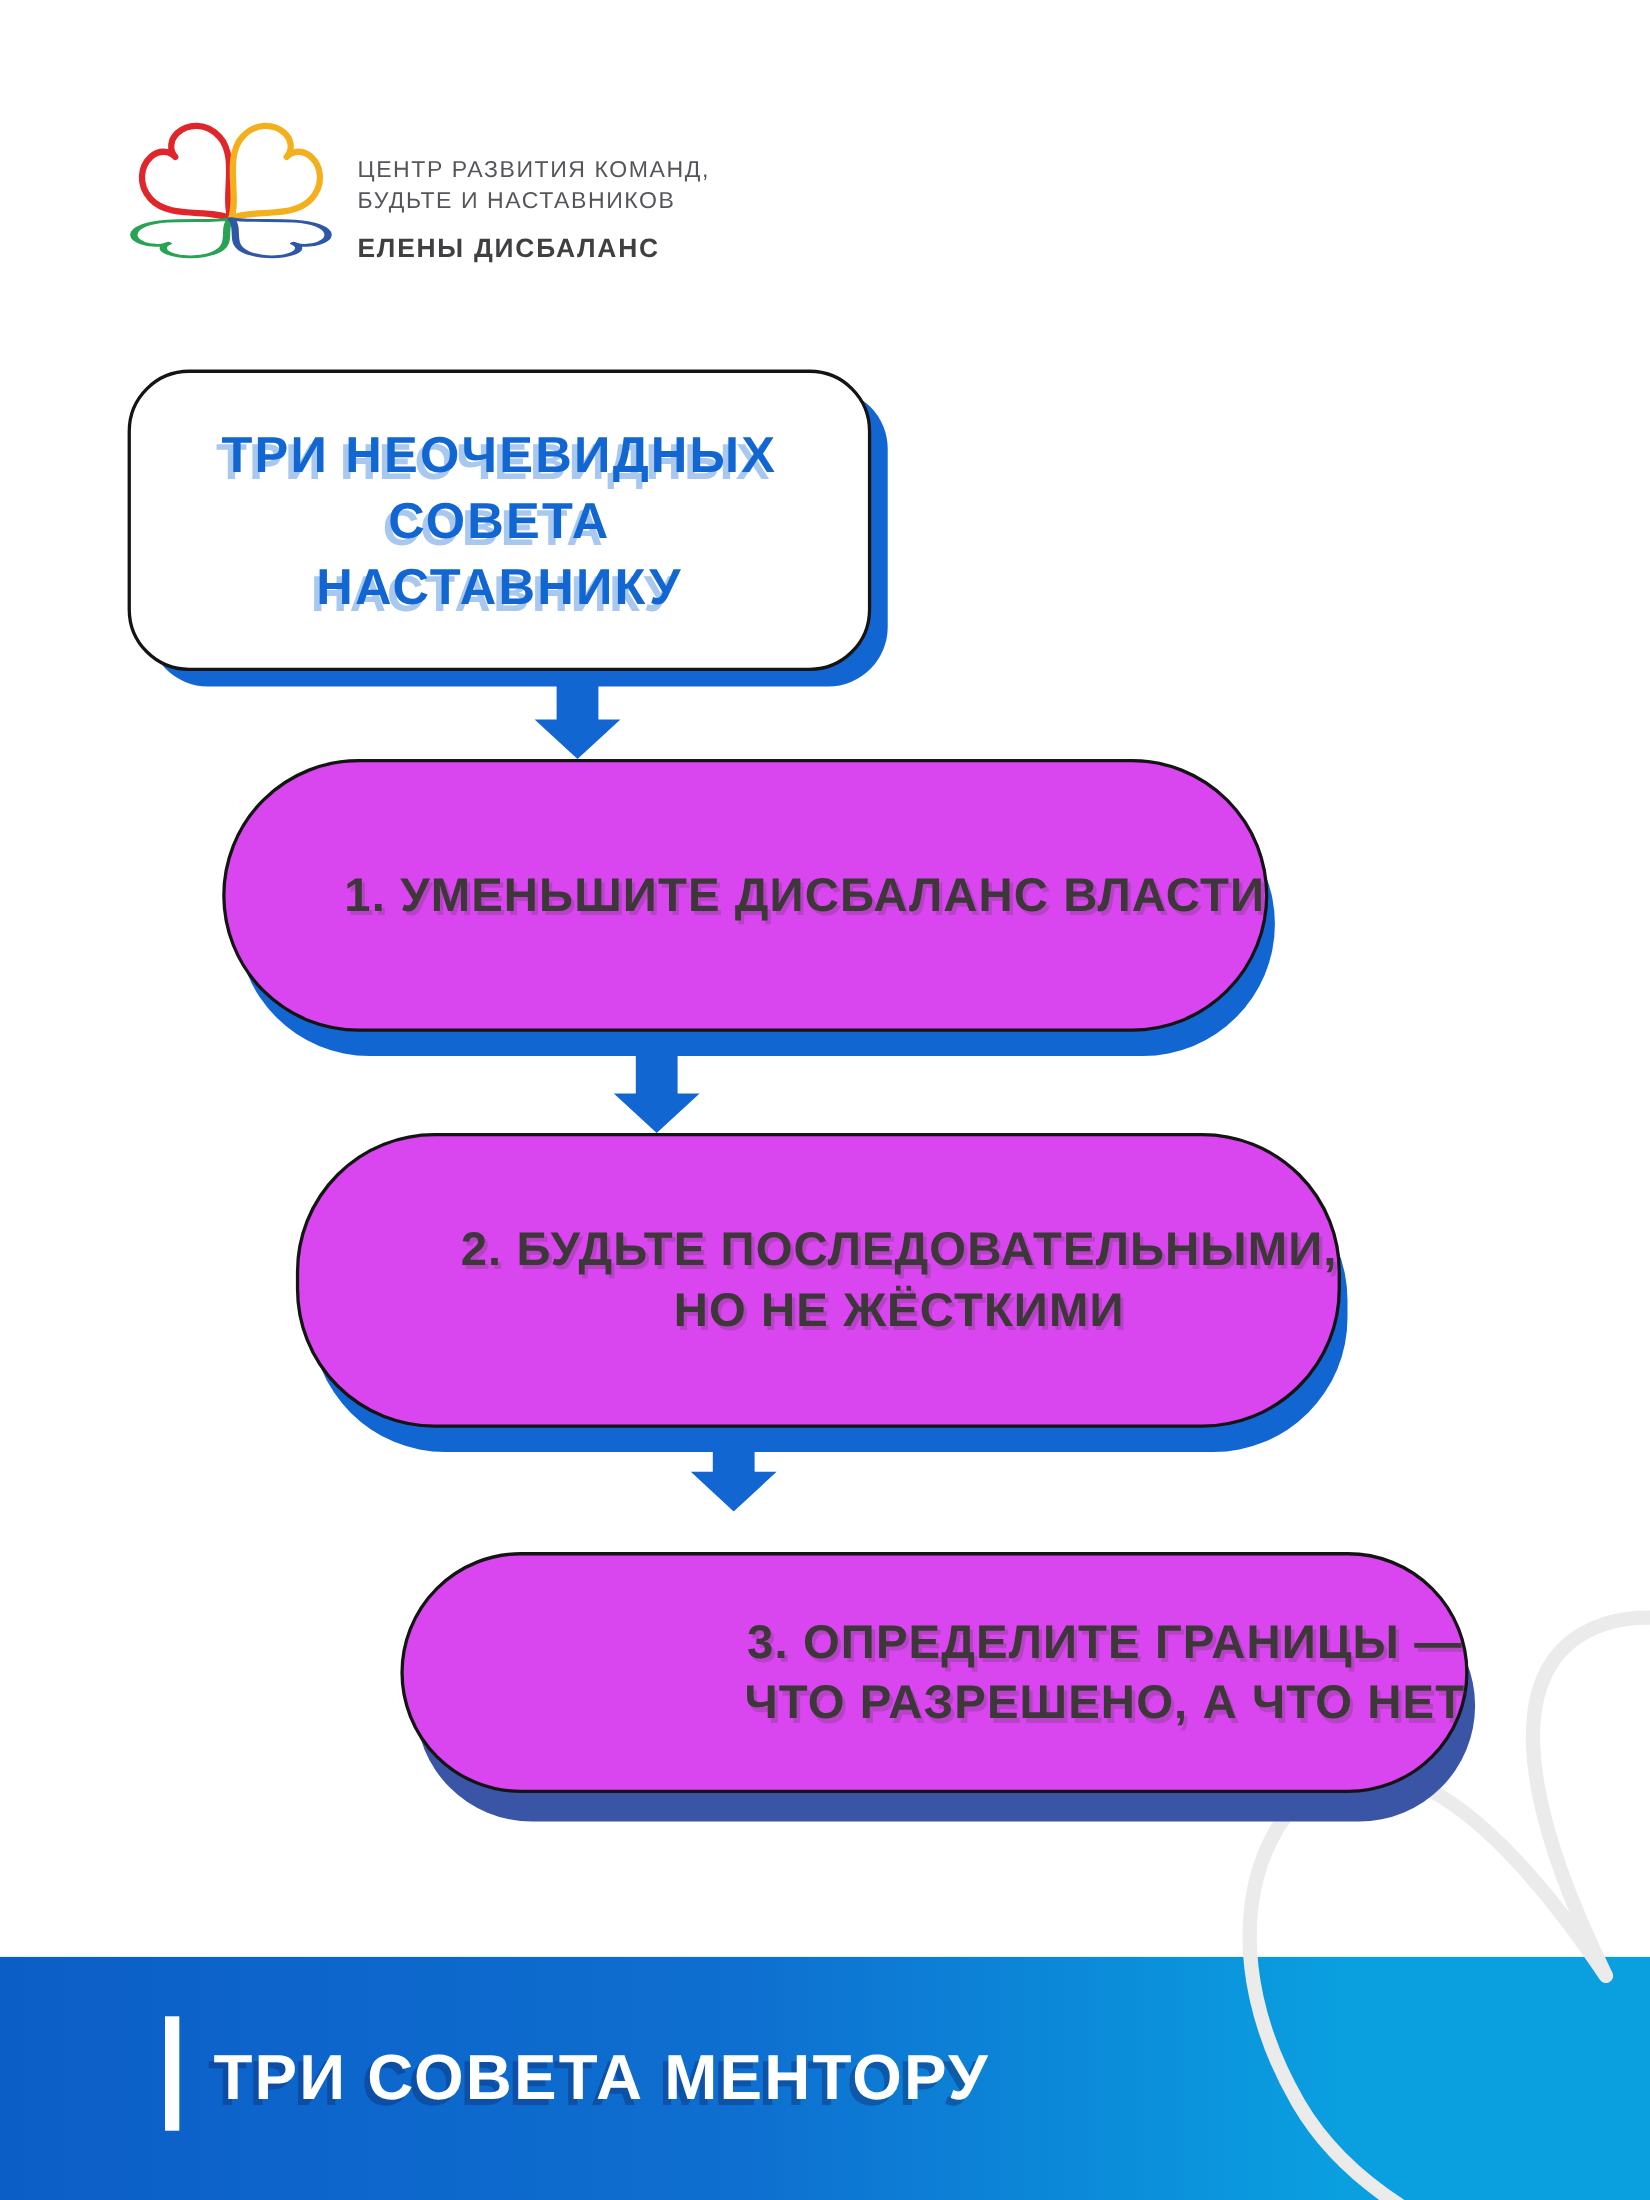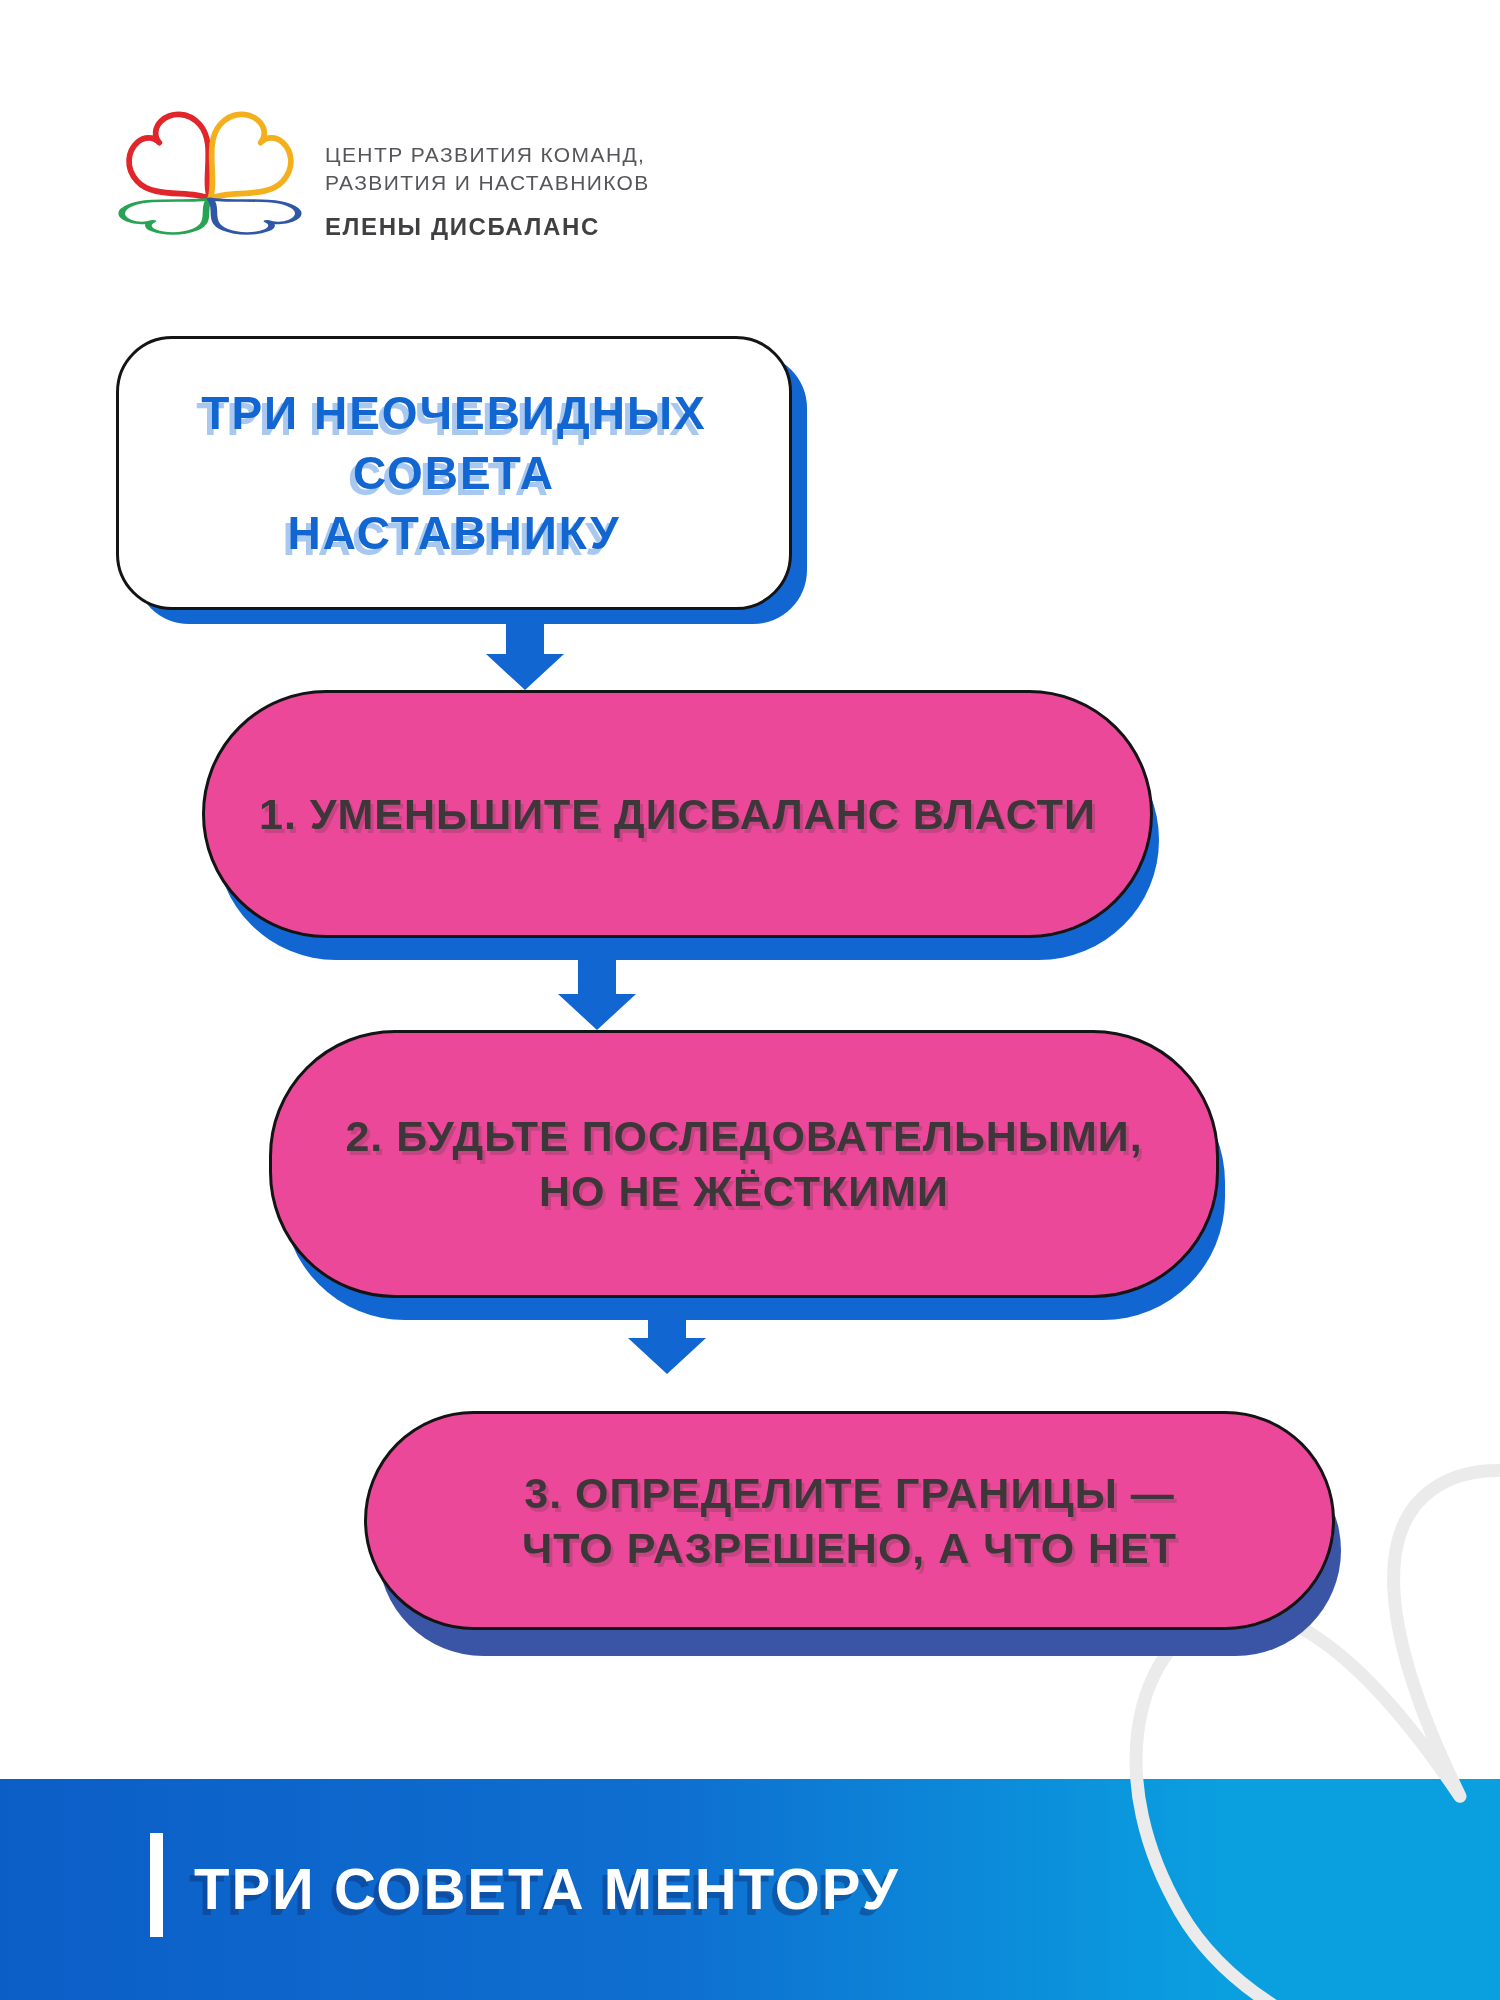--- a/index.html
+++ b/index.html
@@ -25,22 +25,22 @@
   }
   .title-text{
     font-size:46px;font-weight:700;letter-spacing:2px;line-height:60px;
     color:#1266d2;text-align:center;white-space:pre-line;
     text-shadow:-5px 6px 0 #a9c8ef;
   }
   
   .arrow{position:absolute;width:80px;height:74px;z-index:1;}
   
   .pill{
-    position:absolute;background:#ec4899;border:3.5px solid #141414;
-    display:flex;align-items:center;justify-content:center;
+    position:absolute;background:#d946ef;border:3.5px solid #141414;
+    display:flex;align-items:center;justify-content:flex-end;
     box-sizing:border-box;z-index:5;
   }
   .pill-text{
     font-size:43px;font-weight:700;letter-spacing:1px;line-height:55px;
     color:#3e3739;text-align:center;white-space:pre-line;
     text-shadow:3px 4px 0 rgba(62,55,57,0.22);
   }
   .pill-1{left:202px;top:690px;width:951px;height:248px;border-radius:124px;
           box-shadow:10px 26px 0 -4px #1266d2;}
   .pill-2{left:269px;top:1030px;width:950px;height:268px;border-radius:126px;
@@ -73,21 +73,21 @@
     </defs>
     <g fill="none" stroke-linejoin="round">
       <use href="#leaf" transform="translate(87,94) rotate(-42) scale(1.2)" stroke="#e0262b" stroke-width="4.6"></use>
       <use href="#leaf" transform="translate(87,94) rotate(42) scale(1.2)" stroke="#f3b01c" stroke-width="4.6"></use>
       <use href="#leaf" transform="translate(87,94) scale(1.28,0.5) rotate(-135)" stroke="#27a353" stroke-width="5"></use>
       <use href="#leaf" transform="translate(87,94) scale(1.28,0.5) rotate(135)" stroke="#3057a6" stroke-width="5"></use>
     </g>
   </svg>
   <div class="logo-text">
     <div class="logo-line">ЦЕНТР РАЗВИТИЯ КОМАНД,</div>
-    <div class="logo-line">РАЗВИТИЯ И НАСТАВНИКОВ</div>
+    <div class="logo-line">БУДЬТЕ И НАСТАВНИКОВ</div>
     <div class="logo-line bold">ЕЛЕНЫ ДИСБАЛАНС</div>
   </div>
 
   <section class="title-box">
     <h1 class="title-text" style="margin:18px">ТРИ НЕОЧЕВИДНЫХ
 СОВЕТА
 НАСТАВНИКУ</h1>
   </section>
 
   <svg class="arrow" style="left:485px;top:616px;" viewBox="0 0 80 74">

